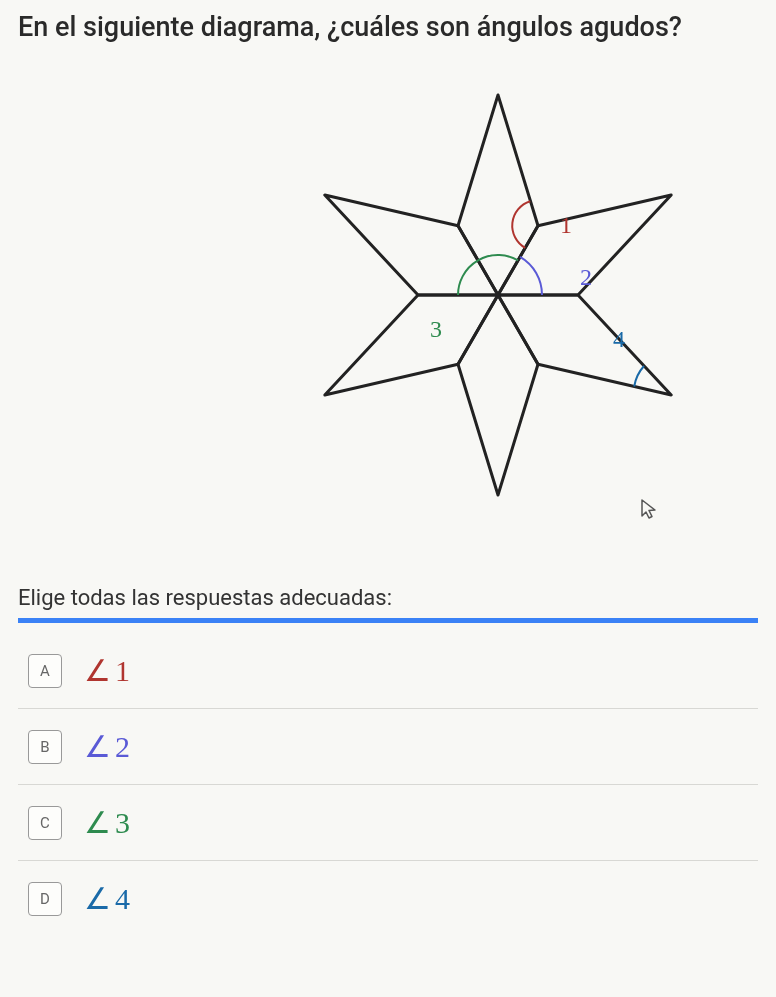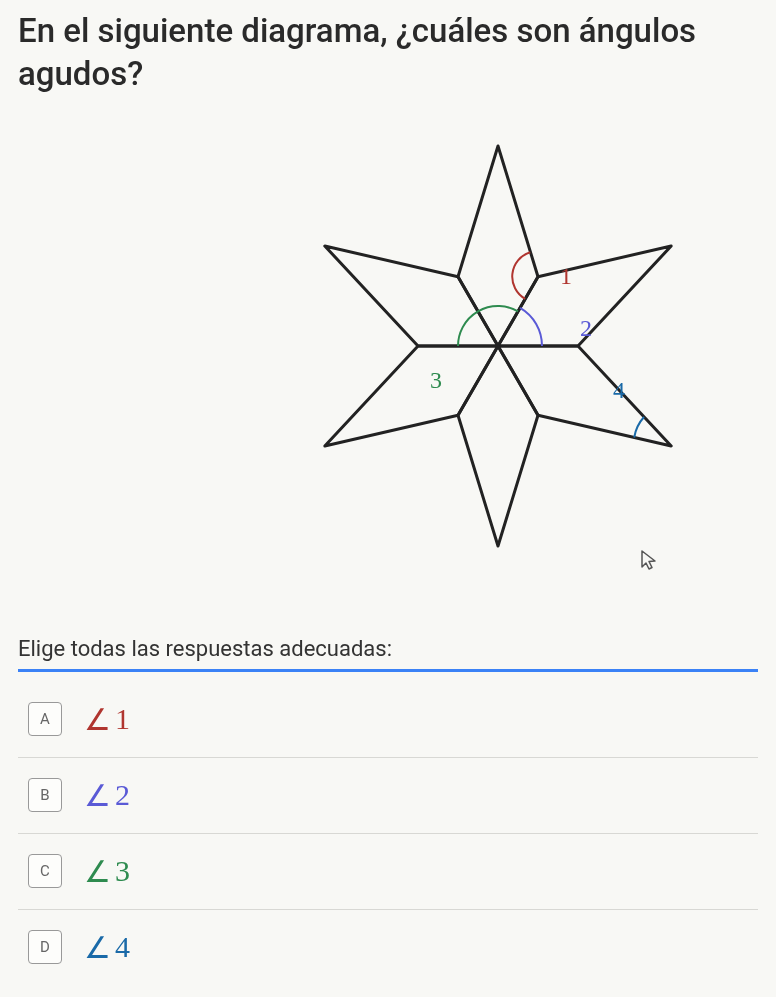--- a/index.html
+++ b/index.html
@@ -9,21 +9,21 @@
     font-family: -apple-system, BlinkMacSystemFont, "Segoe UI", Roboto, Arial, sans-serif;
     background: #f8f8f5;
     width: 776px;
     height: 997px;
     color: #333;
   }
   .container {
     padding: 10px 18px;
   }
   .question {
-    font-size: 33px;
+    font-size: 27px;
     font-weight: 500;
     color: #2a2a2a;
     margin-bottom: 30px;
     line-height: 1.3;
   }
   .diagram-area {
     width: 100%;
     height: 460px;
     position: relative;
     display: flex;
@@ -40,21 +40,21 @@
     bottom: 10px;
     font-size: 20px;
     color: #555;
   }
   .instruction {
     font-size: 22px;
     color: #333;
     margin-top: 50px;
     margin-bottom: 10px;
     padding-bottom: 8px;
-    border-bottom: 3px solid #3b82f6;
+    border-bottom: 5px solid #3b82f6;
   }
   .answers {
     display: flex;
     flex-direction: column;
   }
   .answer-row {
     display: flex;
     align-items: center;
     padding: 20px 10px;
     border-bottom: 1px solid #d8d8d4;

